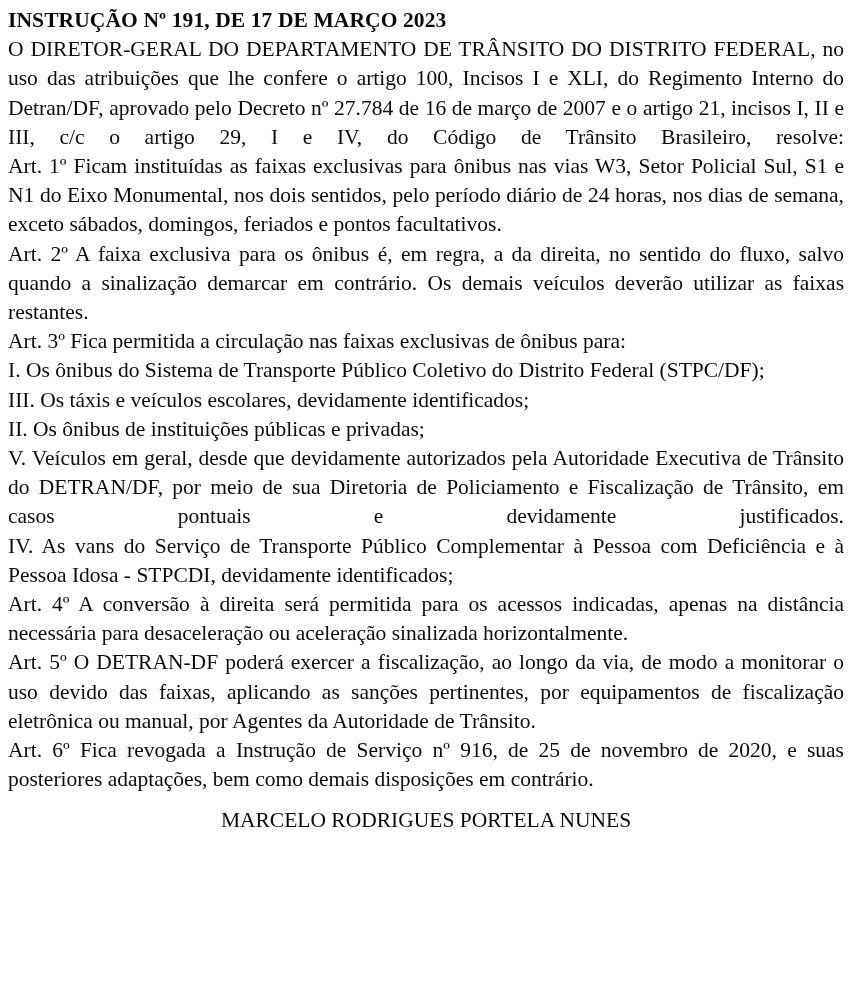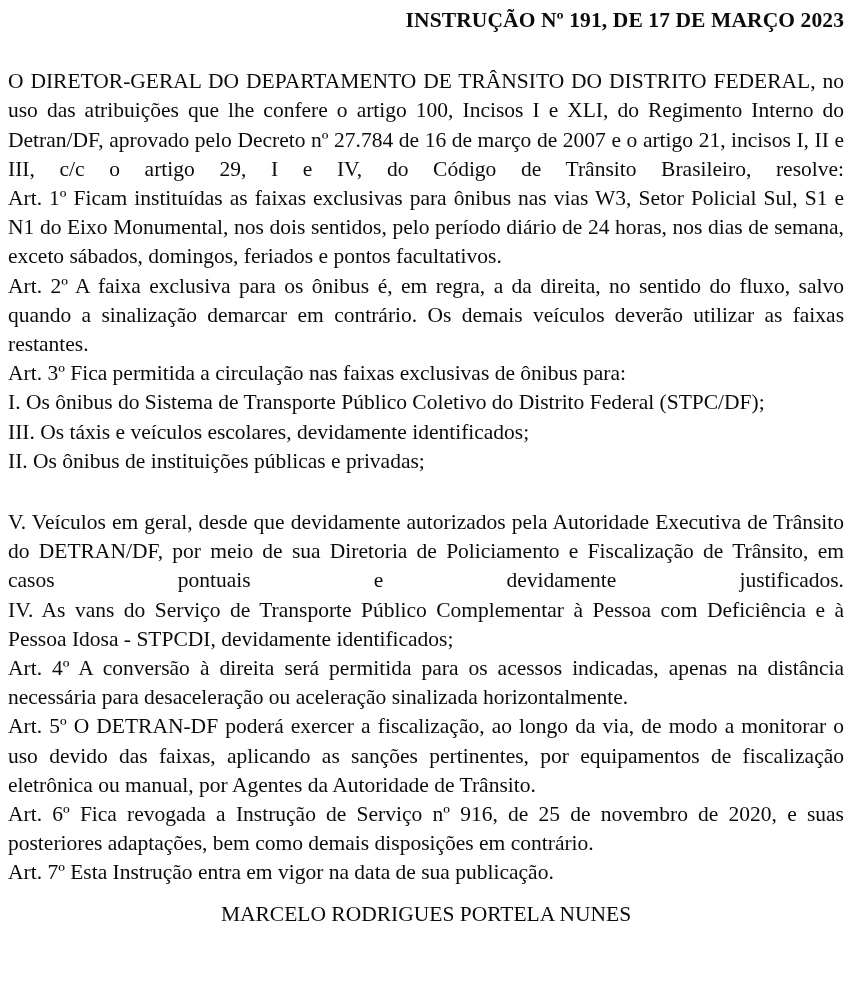--- a/index.html
+++ b/index.html
@@ -19,21 +19,21 @@
 
   #document-page {
     box-sizing: border-box;
     width: 852px;
     height: 986px;
     background: #ffffff;
     padding: 6px 8px 0 8px;
   }
 
   .doc-title {
-    text-align: right;
+    text-align: left;
     font-size: 21.5px;
     line-height: 29.2px;
     letter-spacing: 0.1px;
     white-space: nowrap;
     margin: 0 0 0 0;
   }
 
   .doc-body {
     margin: 0;
   }
@@ -46,21 +46,20 @@
     text-align: justify;
     text-justify: inter-word;
     -webkit-hyphens: none;
     hyphens: none;
     word-spacing: 0px;
   }
 
   
   .para.justify-all {
     text-align-last: justify;
-    margin-top: 32px;
   }
 
   .signature {
     margin: 12px;
     font-size: 21.5px;
     line-height: 29.2px;
     text-align: center;
     white-space: nowrap;
   }
 </style>
@@ -91,18 +90,17 @@
     <p class="para justify-all">V. Veículos em geral, desde que devidamente autorizados pela Autoridade Executiva de Trânsito do DETRAN/DF, por meio de sua Diretoria de Policiamento e Fiscalização de Trânsito, em casos pontuais e devidamente justificados.</p>
 
     <p class="para">IV. As vans do Serviço de Transporte Público Complementar à Pessoa com Deficiência e à Pessoa Idosa - STPCDI, devidamente identificados;</p>
 
     <p class="para">Art. 4º A conversão à direita será permitida para os acessos indicadas, apenas na distância necessária para desaceleração ou aceleração sinalizada horizontalmente.</p>
 
     <p class="para">Art. 5º O DETRAN-DF poderá exercer a fiscalização, ao longo da via, de modo a monitorar o uso devido das faixas, aplicando as sanções pertinentes, por equipamentos de fiscalização eletrônica ou manual, por Agentes da Autoridade de Trânsito.</p>
 
     <p class="para">Art. 6º Fica revogada a Instrução de Serviço nº 916, de 25 de novembro de 2020, e suas posteriores adaptações, bem como demais disposições em contrário.</p>
 
-    <p class="para">Art. 7º Esta Instrução entra em vigor na data de sua publicação.</p>
 
     <p class="signature">MARCELO RODRIGUES PORTELA NUNES</p>
 
   </div>
 </div>
 
 </body></html>

